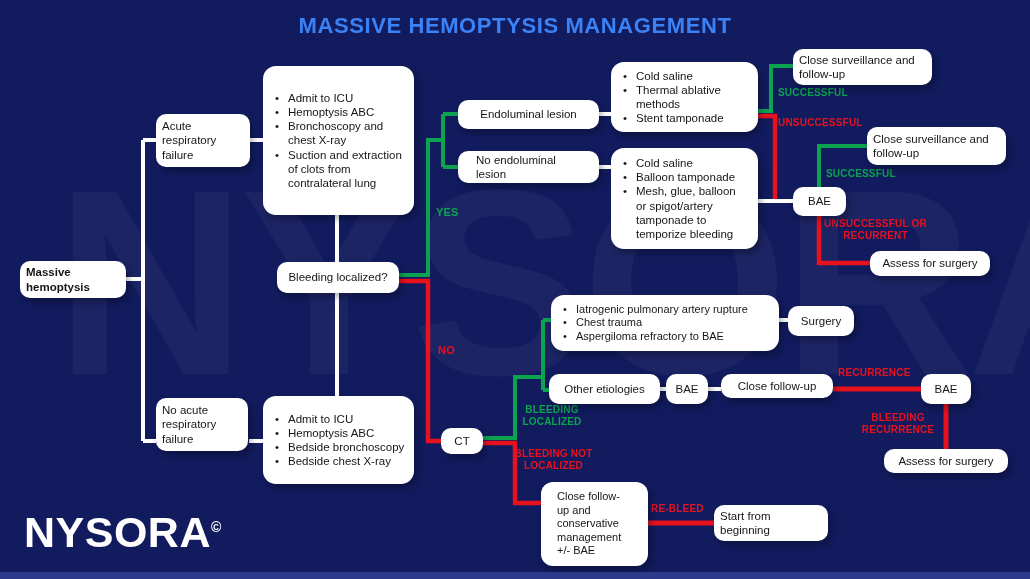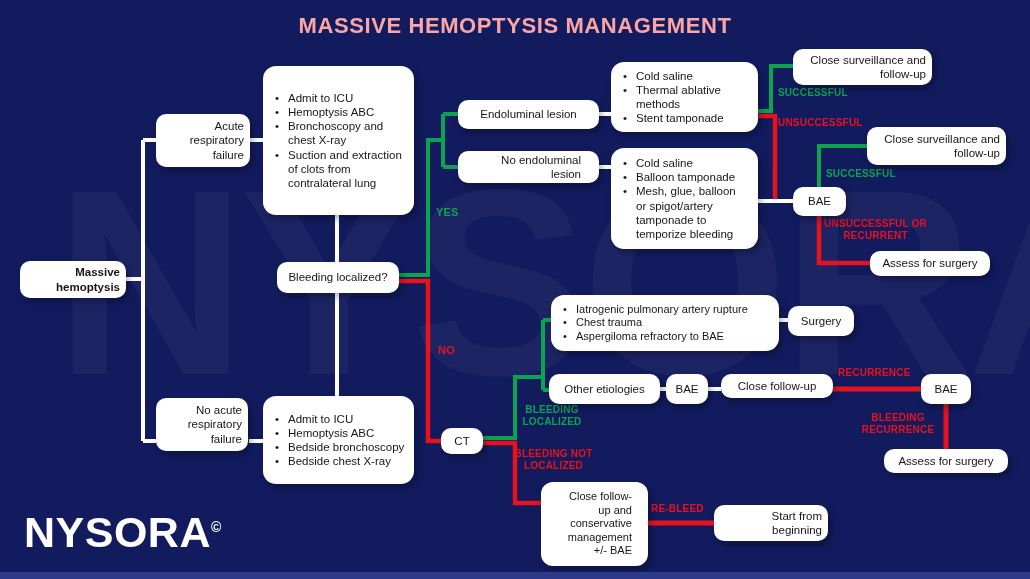--- a/index.html
+++ b/index.html
@@ -13,30 +13,30 @@
     position:absolute; left:55px; top:130px;
     font-size:265px; font-weight:800; letter-spacing:-6px;
     color:rgba(255,255,255,0.045); white-space:nowrap;
     z-index:1; user-select:none;
   }
   
   #connectors { position:absolute; left:0; top:0; z-index:2; }
   
   .title {
     position:absolute; left:0; top:13px; width:100%;
-    text-align:center; color:#fca5a5; font-size:22px; font-weight:800;
+    text-align:center; color:#3b82f6; font-size:22px; font-weight:800;
     letter-spacing:0.6px; z-index:5;
   }
   
   .node {
     position:absolute; z-index:4; box-sizing:border-box;
     background:#ffffff; color:#161616;
     border-radius:10px; padding:2px 6px;
     display:flex; align-items:center; justify-content:center;
-    text-align:right; font-size:11.5px; line-height:1.24;
+    text-align:left; font-size:11.5px; line-height:1.24;
     box-shadow:3px 4px 7px rgba(0,0,0,0.30);
   }
   .node.bold { font-weight:700; }
   .node.bullets-box {
     justify-content:flex-start; text-align:left;
     border-radius:13px; padding:6px 9px;
   }
   ul.bullets { margin:0; padding:0; list-style:none; }
   .bullets li { position:relative; padding-left:16px; }
   .bullets li::before { content:"\2022"; position:absolute; left:3px; top:0; }

